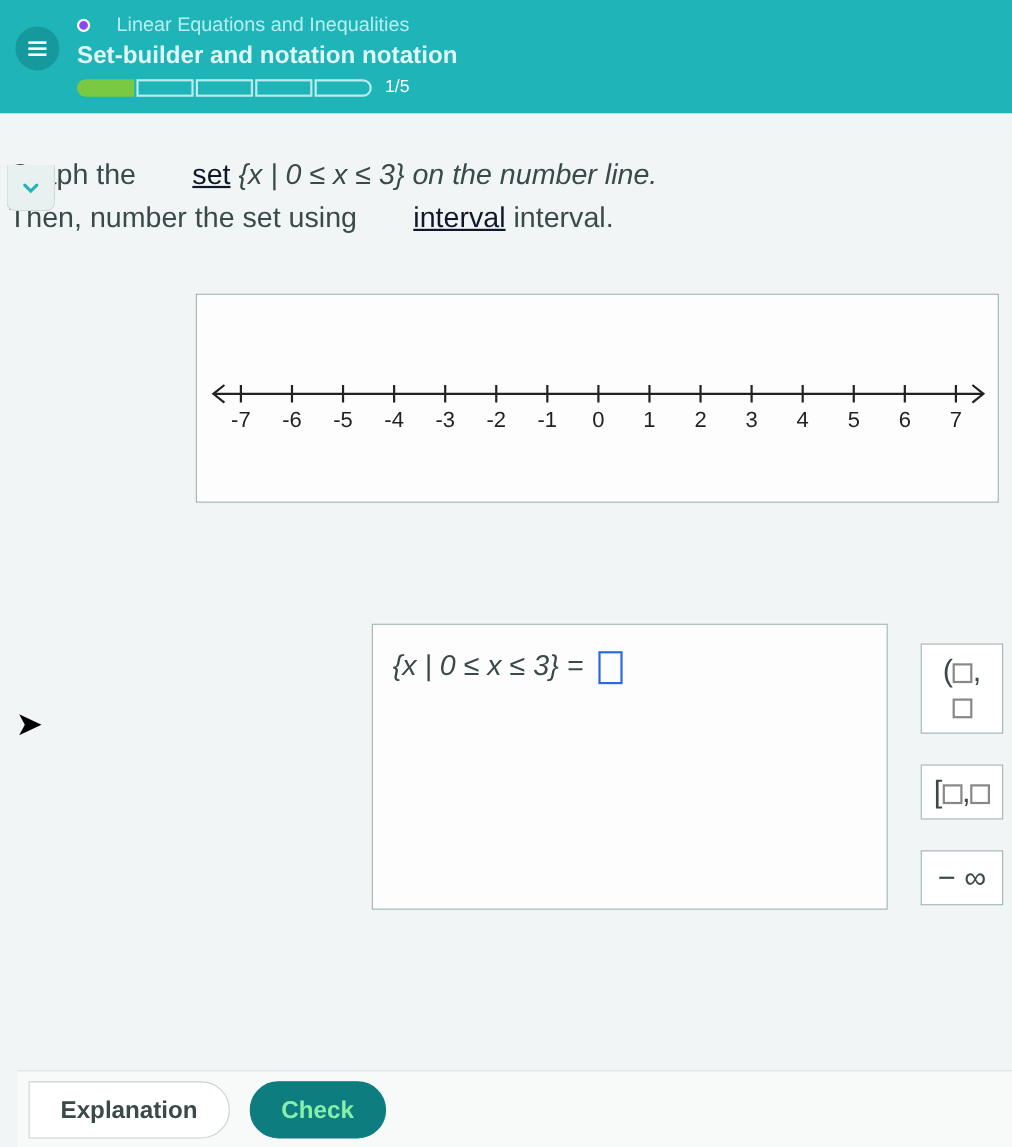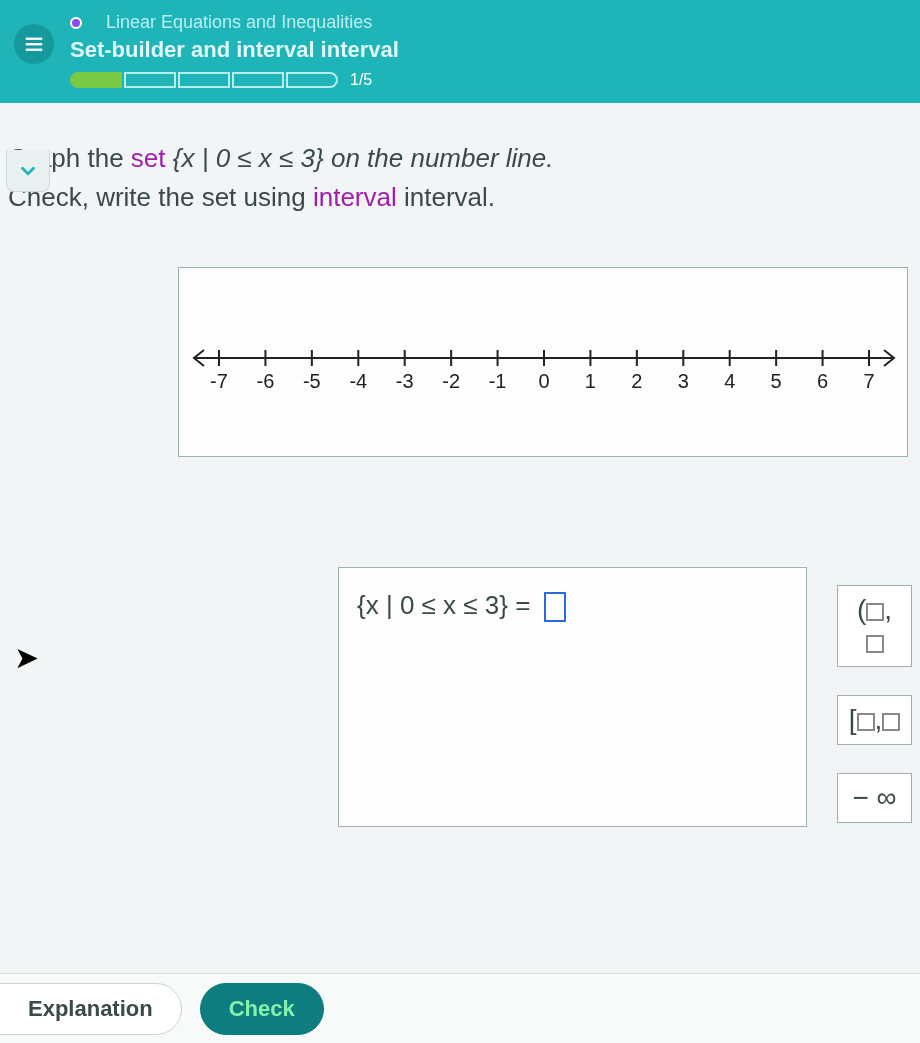--- a/index.html
+++ b/index.html
@@ -79,21 +79,21 @@
   .content {
     padding: 36px 8px 0 8px;
   }
   .question {
     font-size: 26px;
     color: #3a4a4a;
     line-height: 1.5;
     margin-bottom: 50px;
   }
   .question .setexpr { font-style: italic; margin-top: 33px; }
-  .ul { color:#a21caf; }
+  .ul { text-decoration: underline; color:#0f172a;margin-left:44px; }
   .numberline-box {
     margin-left: 170px;
     width: 730px;
     height: 190px;
     border: 1px solid #9cb2b2;
     background: #fdfdfd;
     position: relative;
     cursor: pointer;
   }
   .nl-svg { position:absolute; top: 70px; left: 10px; }
@@ -104,20 +104,21 @@
     margin-left: 330px;
   }
   .answer-box {
     width: 470px;
     height: 260px;
     border: 1px solid #9cb2b2;
     background: #fdfdfd;
     padding: 22px 18px;
     font-size: 26px;
     color: #3a4a4a;
+    font-style: italic;
   }
   .answer-box .slot {
     display:inline-block;
     width: 22px; height: 30px;
     border: 2px solid #2a6ae0;
     vertical-align: middle;
     margin-left: 6px;
     font-style: normal;
   }
   .palette {
@@ -137,29 +138,29 @@
     cursor:pointer;
   }
   .pal-slot {
     display:inline-block; width:18px; height:18px;
     border:2px solid #888;
     vertical-align:middle;
   }
   .footer {
     position:absolute;
     bottom: 0;
-    left: 0;
+    left: 16px;
     right:0;
     height: 70px;
     background:#f8fafa;
     border-top:1px solid #d6e0e0;
     display:flex;
     align-items:center;
     gap: 18px;
-    padding-left: 5px;
+    padding-left: 16px;
   }
   .btn {
     border-radius: 28px;
     padding: 12px 28px;
     font-size: 22px;
     font-weight: 600;
     cursor:pointer;
     border:1px solid #c7d4d4;
   }
   .btn-explain { background:#fff; color:#3a4a4a; border-radius: 0 28px 28px 0; margin-left:-6px;}
@@ -181,21 +182,21 @@
     <svg viewBox="0 0 24 24">
       <rect x="3" y="5" width="18" height="2.5" fill="#fff"></rect>
       <rect x="3" y="11" width="18" height="2.5" fill="#fff"></rect>
       <rect x="3" y="17" width="18" height="2.5" fill="#fff"></rect>
     </svg>
   </div>
   <div class="breadcrumb">
     <span class="bullet"></span>
     <span>Linear Equations and Inequalities</span>
   </div>
-  <div class="topic-title">Set-builder and interval interval</div>
+  <div class="topic-title">Set-builder and notation notation</div>
   <div class="progress-row">
     <div class="progress-bar">
       <div class="seg first fill"></div>
       <div class="seg"></div>
       <div class="seg"></div>
       <div class="seg"></div>
       <div class="seg last"></div>
     </div>
     <span class="progress-label">1/5</span>
   </div>
@@ -203,21 +204,21 @@
 
 <div class="collapse-tab">
   <svg width="22" height="22" viewBox="0 0 24 24">
     <path d="M6 9l6 6 6-6" fill="none" stroke="#1fb5b8" stroke-width="3" stroke-linecap="round"></path>
   </svg>
 </div>
 
 <div class="content">
   <div class="question">
     <span>Graph the </span><span class="ul">set</span><span class="setexpr"> {x | 0 ≤ x ≤ 3} on the number line.</span><br>
-    <span>Check, write the set using </span><span class="ul">interval</span><span> interval.</span>
+    <span>Then, number the set using </span><span class="ul">interval</span><span> interval.</span>
   </div>
 
   <div class="numberline-box">
     <svg class="nl-svg" width="710" height="70">
       <line x1="5" y1="20" x2="705" y2="20" stroke="#222" stroke-width="2"></line>
       <polyline points="15,12 5,20 15,28" fill="none" stroke="#222" stroke-width="2"></polyline>
       <polyline points="695,12 705,20 695,28" fill="none" stroke="#222" stroke-width="2"></polyline>
       <g id="ticks">
           <line x1="30" x2="30" y1="12" y2="28" stroke="#222" stroke-width="2"></line>
           <text x="30" y="50" text-anchor="middle" font-size="20" fill="#222">-7</text>

